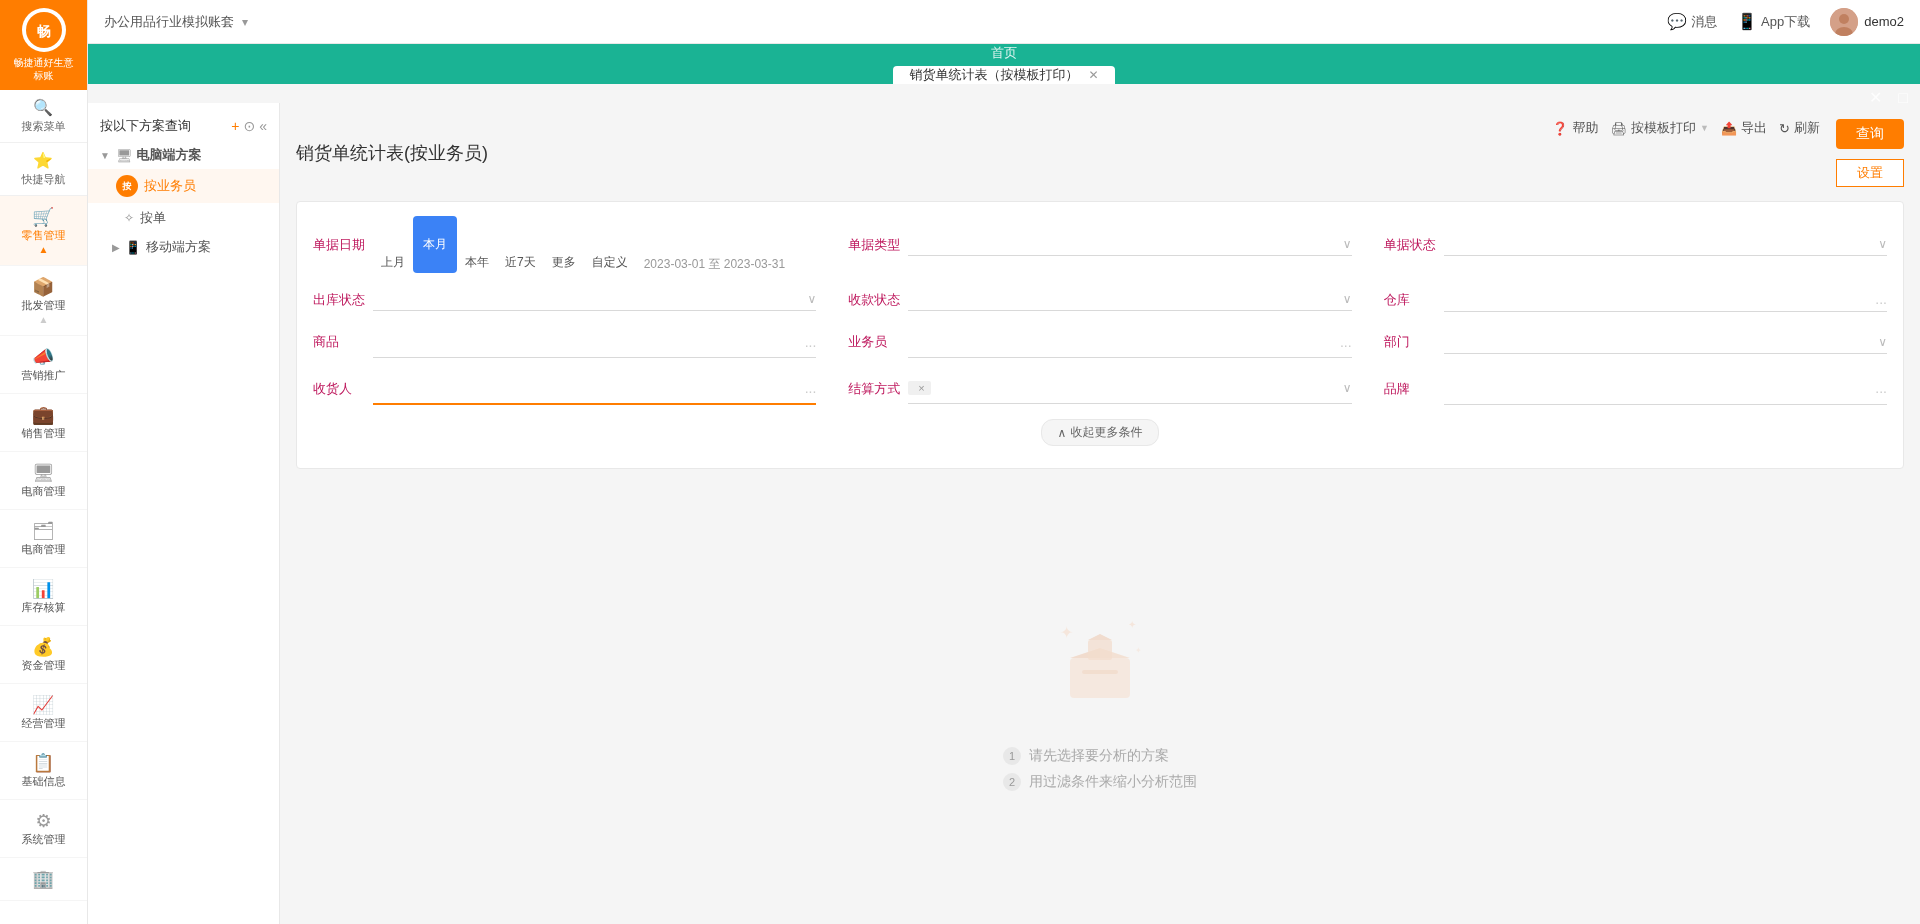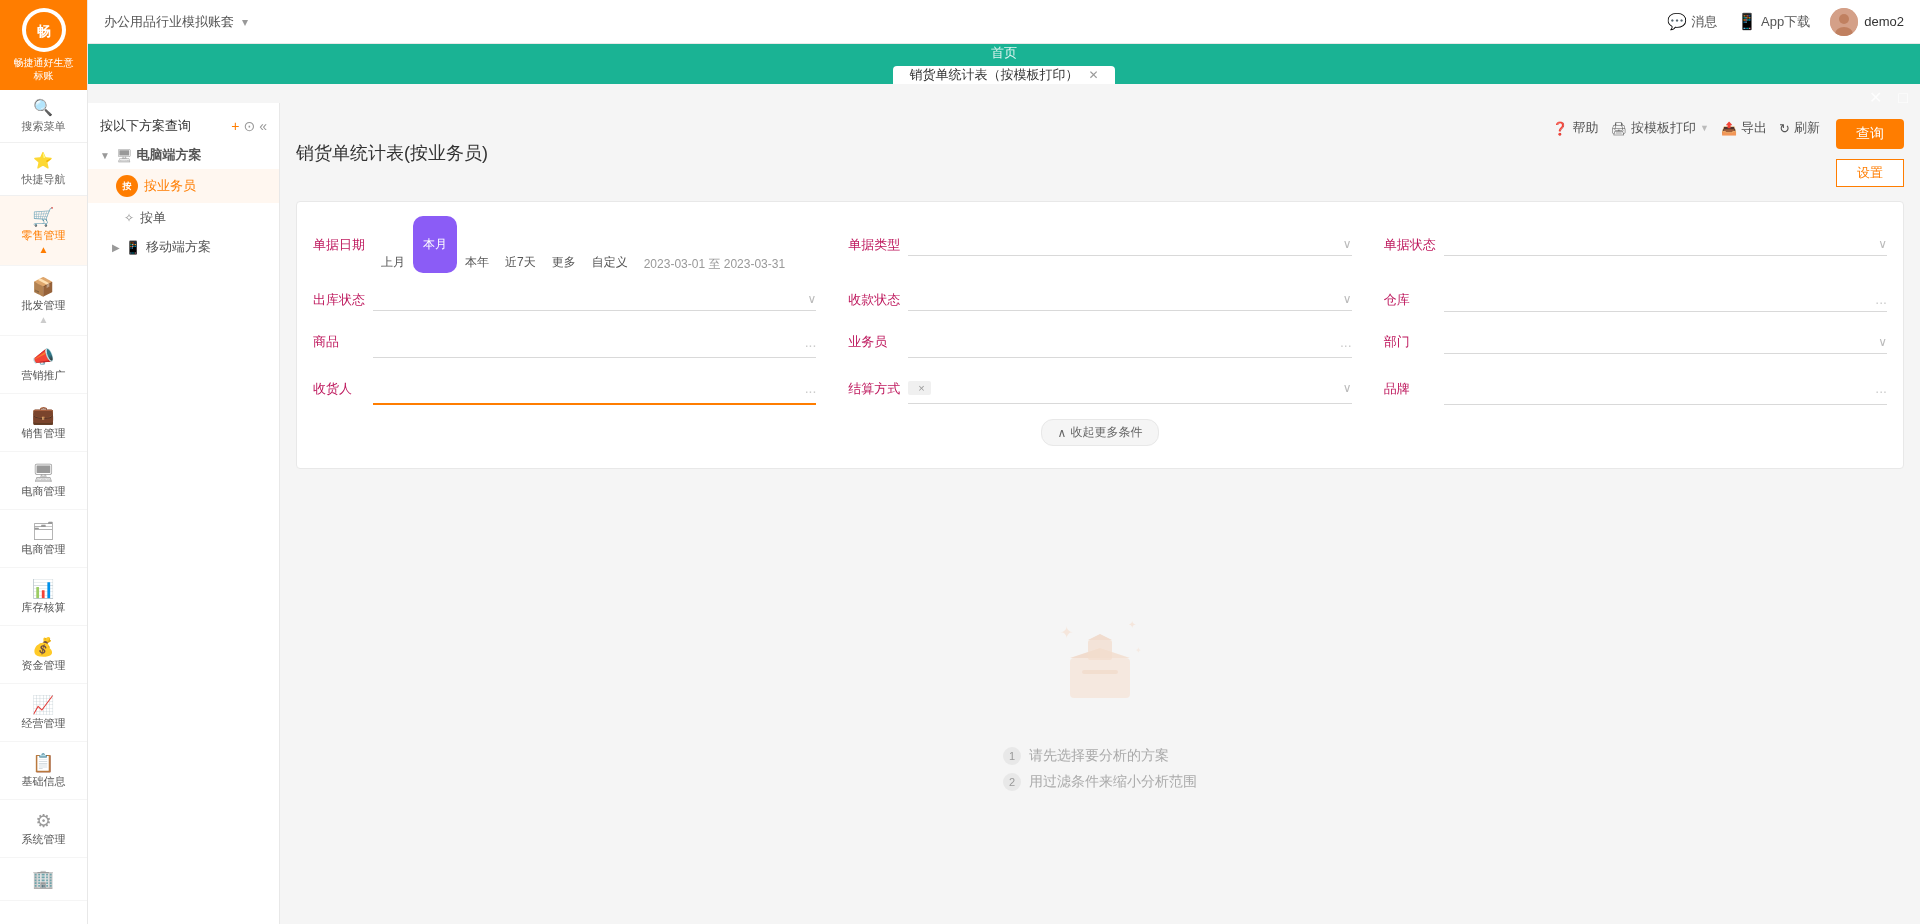--- a/index.html
+++ b/index.html
@@ -90,21 +90,21 @@
     .filter-item { display: flex; align-items: center; flex: 1; min-width: 0; }
     .filter-label { font-size: 13px; color: #be185d; white-space: nowrap; margin-right: 8px; min-width: 52px; }
     .filter-input-wrap { flex: 1; position: relative; }
     .filter-input { width: 100%; border: none; border-bottom: 1px solid #d9d9d9; padding: 4px 0; font-size: 13px; color: #333; outline: none; background: transparent; }
     .filter-dots { color: #ccc; font-size: 14px; margin-left: 4px; cursor: pointer; }
     .filter-separator { width: 32px; }
 
     
     .date-filter { display: flex; align-items: flex-end; gap: 0; flex: 1; }
     .date-btn { padding: 2px 8px; font-size: 12px; color: #555; cursor: pointer; border-radius: 2px; }
-    .date-btn.active { background: #8b5cf6; color: #fff; border-radius: 10px; padding: 20px 10px; }
+    .date-btn.active { background: #3b82f6; color: #fff; border-radius: 4px; padding: 20px 10px; }
     .date-range { font-size: 12px; color: #999; margin-left: 8px; }
 
     
     .collapse-row { display: flex; justify-content: center; margin: 8px 0; }
     .collapse-btn { display: flex; align-items: center; gap: 4px; padding: 4px 16px; background: #f5f5f5; border-radius: 12px; font-size: 12px; color: #666; cursor: pointer; border: 1px solid #e8e8e8; }
 
     
     .empty-state { flex: 1; display: flex; flex-direction: column; align-items: center; justify-content: center; padding: 60px 0; }
     .empty-icon { font-size: 80px; margin-bottom: 20px; opacity: 0.4; }
     .empty-tips { display: flex; flex-direction: column; gap: 8px; }

